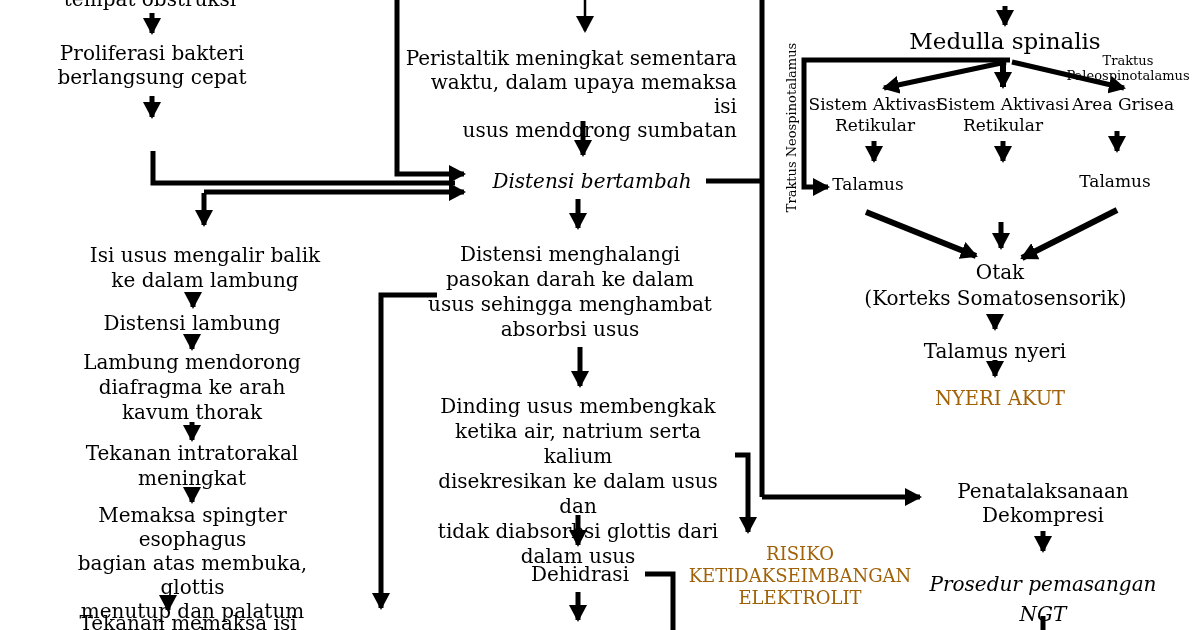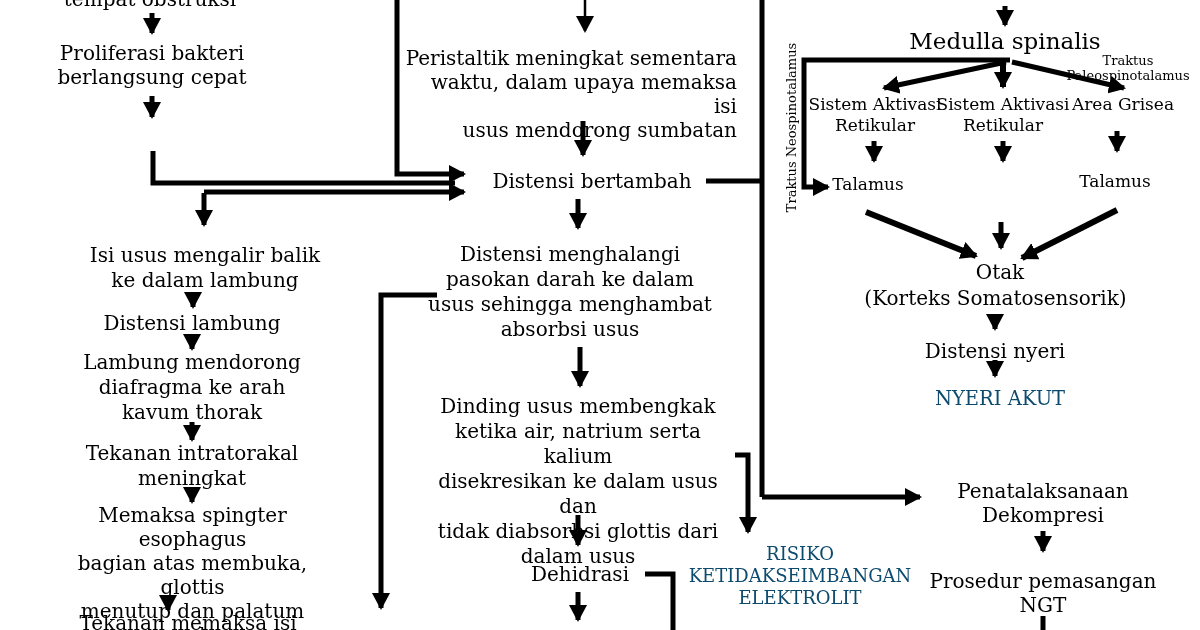--- a/index.html
+++ b/index.html
@@ -6,21 +6,21 @@
   #canvas {
     position:relative; width:1200px; height:630px;
     background:#ffffff; overflow:hidden;
     font-family:"DejaVu Serif", serif; color:#000;padding-left:46px;
   }
   #wires { position:absolute; left:0; top:0; z-index:1; }
   .node {
     position:absolute; z-index:2; text-align:center;
     white-space:pre-line; line-height:25px; font-size:20px; color:#000;
   }
-  .red { color:#0c4a6e; }
+  .red { color:#a16207; }
   .small { font-size:13px; line-height:15px; }
   .mid { font-size:17px; line-height:21px; }
   .vlabel {
     transform:rotate(-90deg); transform-origin:center center;
   }
 </style>
 </head>
 <body>
 
 <div id="canvas">
@@ -89,21 +89,21 @@
 kavum thorak</div>
   <div class="node" style="left:55px; top:503px; width:275px; line-height:24px;">Memaksa spingter esophagus
 bagian atas membuka, glottis
 menutup dan palatum mole
 menyekat nasofaring</div>
   <div class="node" style="left:73px; top:611px; width:230px;">Tekanan memaksa isi</div>
 
   <div class="node" style="left:403px; top:46px; width:334px; line-height:24px;text-align:right;">Peristaltik meningkat sementara
 waktu, dalam upaya memaksa isi
 usus mendorong sumbatan</div>
-  <div class="node" style="left:482px; top:169px; width:220px;">Distensi bertambah</div>
+  <div class="node" style="left:482px; top:169px; width:220px;font-style:italic;">Distensi bertambah</div>
   <div class="node" style="left:420px; top:242px; width:300px;">Distensi menghalangi
 pasokan darah ke dalam
 usus sehingga menghambat
 absorbsi usus</div>
   <div class="node" style="left:418px; top:394px; width:320px;">Dinding usus membengkak
 ketika air, natrium serta kalium
 disekresikan ke dalam usus dan
 tidak diabsorbsi glottis dari
 dalam usus</div>
   <div class="node" style="left:520px; top:562px; width:120px;">Dehidrasi</div>
@@ -116,21 +116,21 @@
   <div class="node small" style="left:1048px; top:53px; width:160px;">Traktus Paleospinotalamus</div>
   <div class="node mid" style="left:800px; top:94px; width:150px;">Sistem Aktivasi
 Retikular</div>
   <div class="node mid" style="left:928px; top:94px; width:150px;">Sistem Aktivasi
 Retikular</div>
   <div class="node mid" style="left:1053px; top:94px; width:140px;">Area Grisea</div>
   <div class="node mid" style="left:818px; top:174px; width:100px;">Talamus</div>
   <div class="node mid" style="left:1065px; top:171px; width:100px;">Talamus</div>
   <div class="node" style="left:950px; top:260px; width:100px;">Otak</div>
   <div class="node" style="left:858px; top:286px; width:275px;">(Korteks Somatosensorik)</div>
-  <div class="node" style="left:905px; top:339px; width:180px;">Distensi nyeri</div>
+  <div class="node" style="left:905px; top:339px; width:180px;">Talamus nyeri</div>
   <div class="node red" style="left:900px; top:386px; width:200px; font-size:19.5px;">NYERI AKUT</div>
 
   <div class="node" style="left:943px; top:479px; width:200px; line-height:24px;">Penatalaksanaan
 Dekompresi</div>
-  <div class="node" style="left:923px; top:569px; width:240px; line-height:24px;">Prosedur pemasangan
+  <div class="node" style="left:923px; top:569px; width:240px; line-height:30px;font-style:italic;">Prosedur pemasangan
 NGT</div>
 
 </div>
 
 </body></html>

